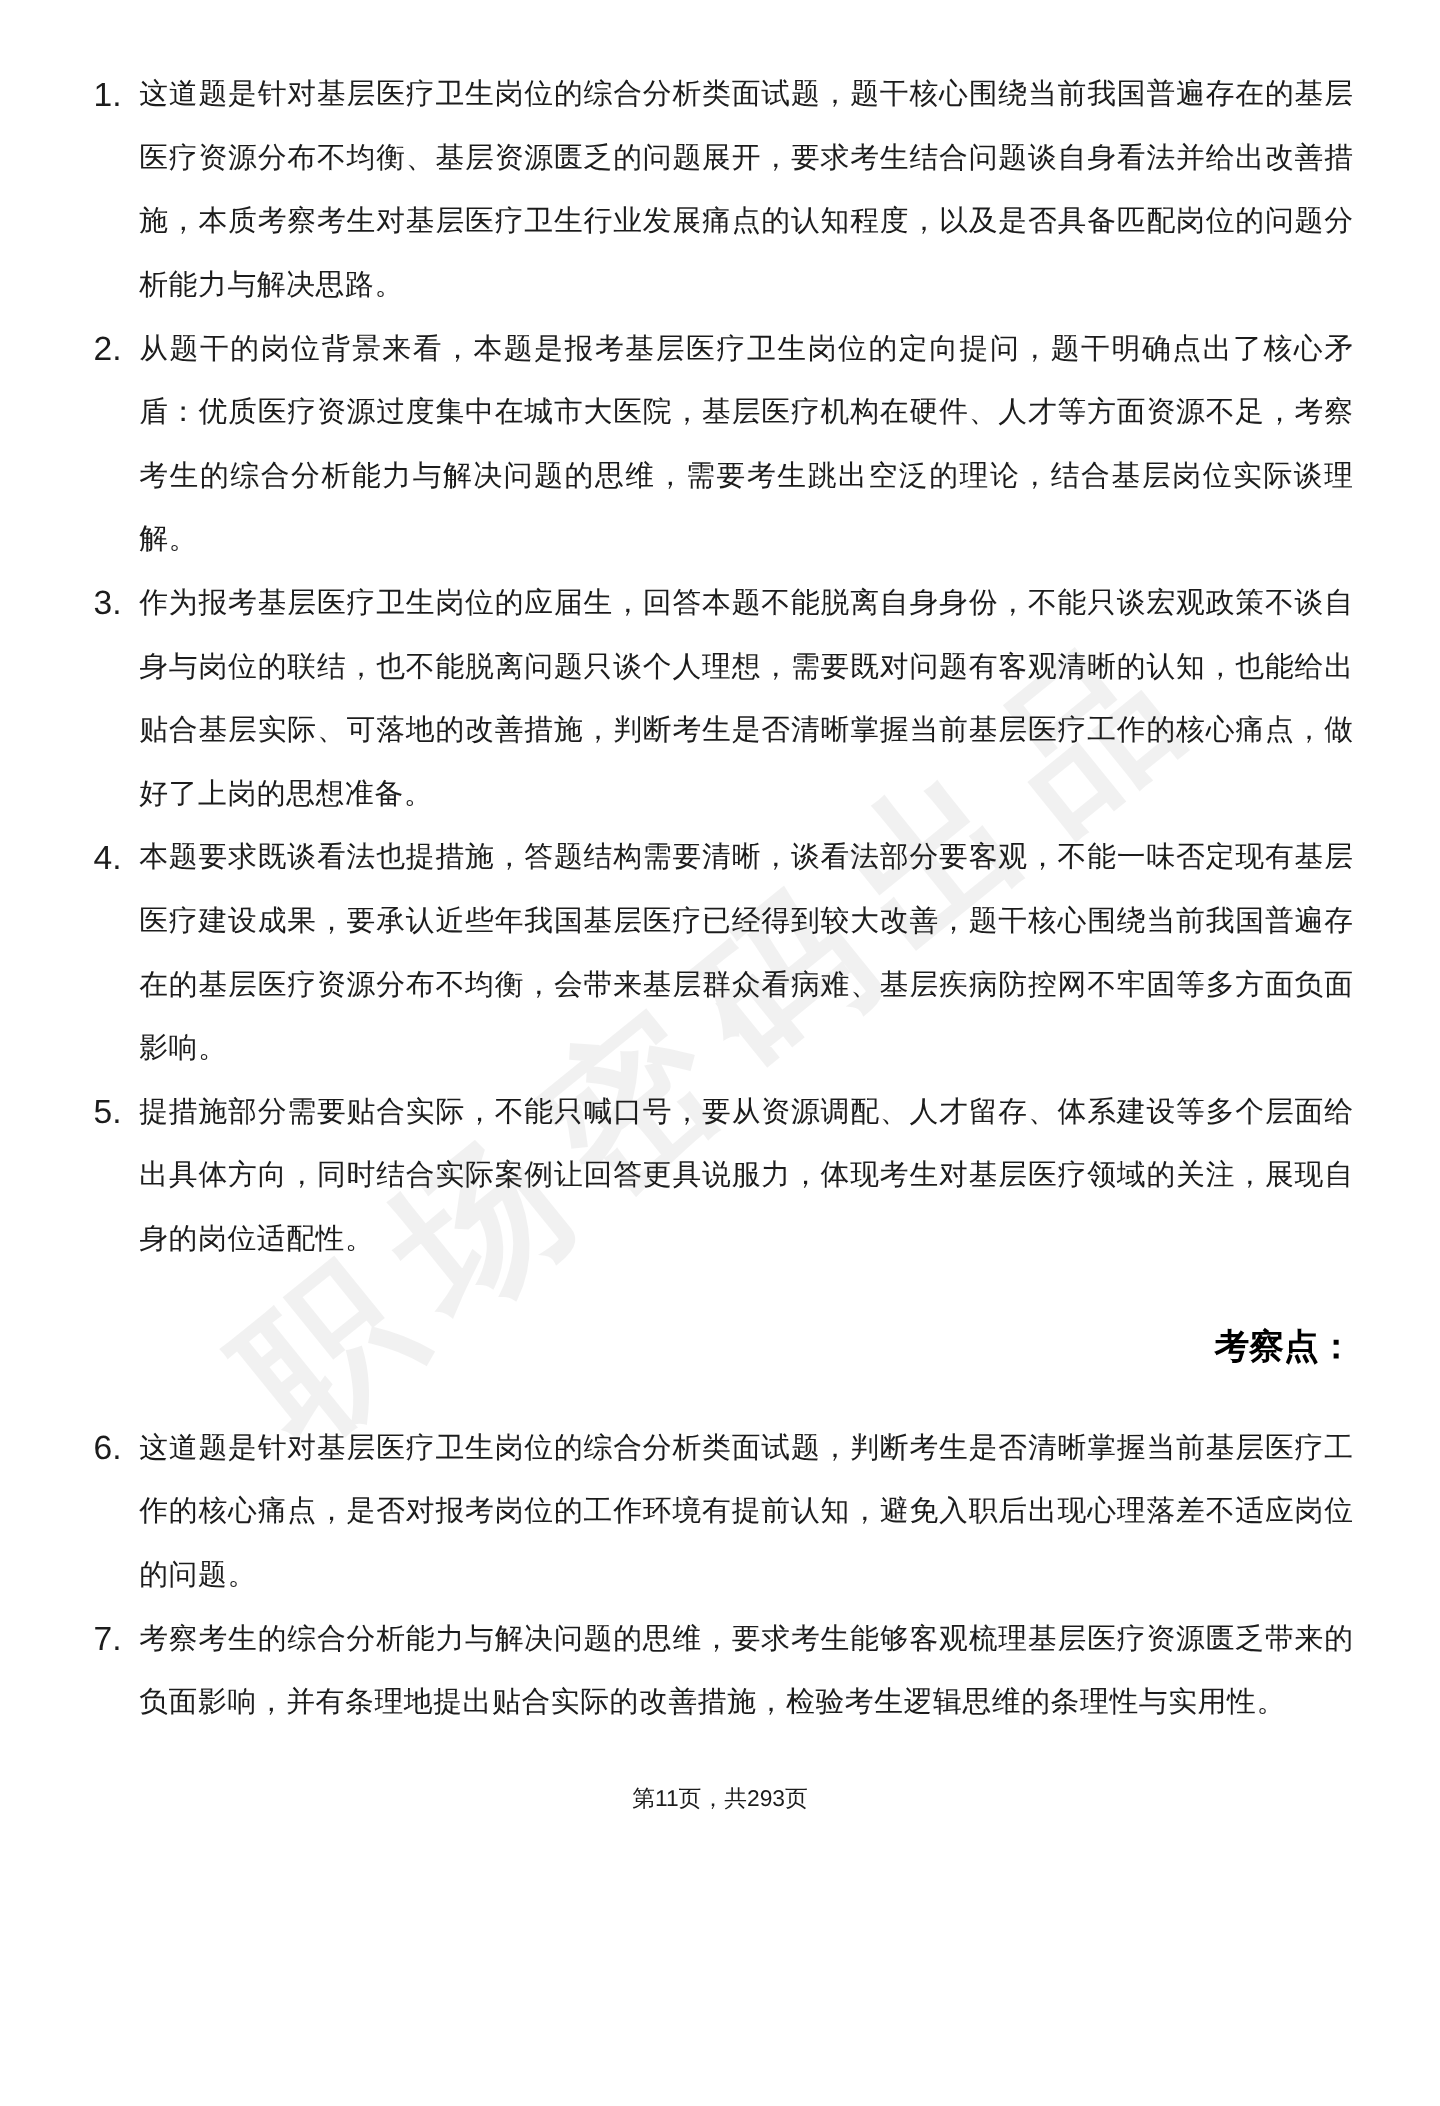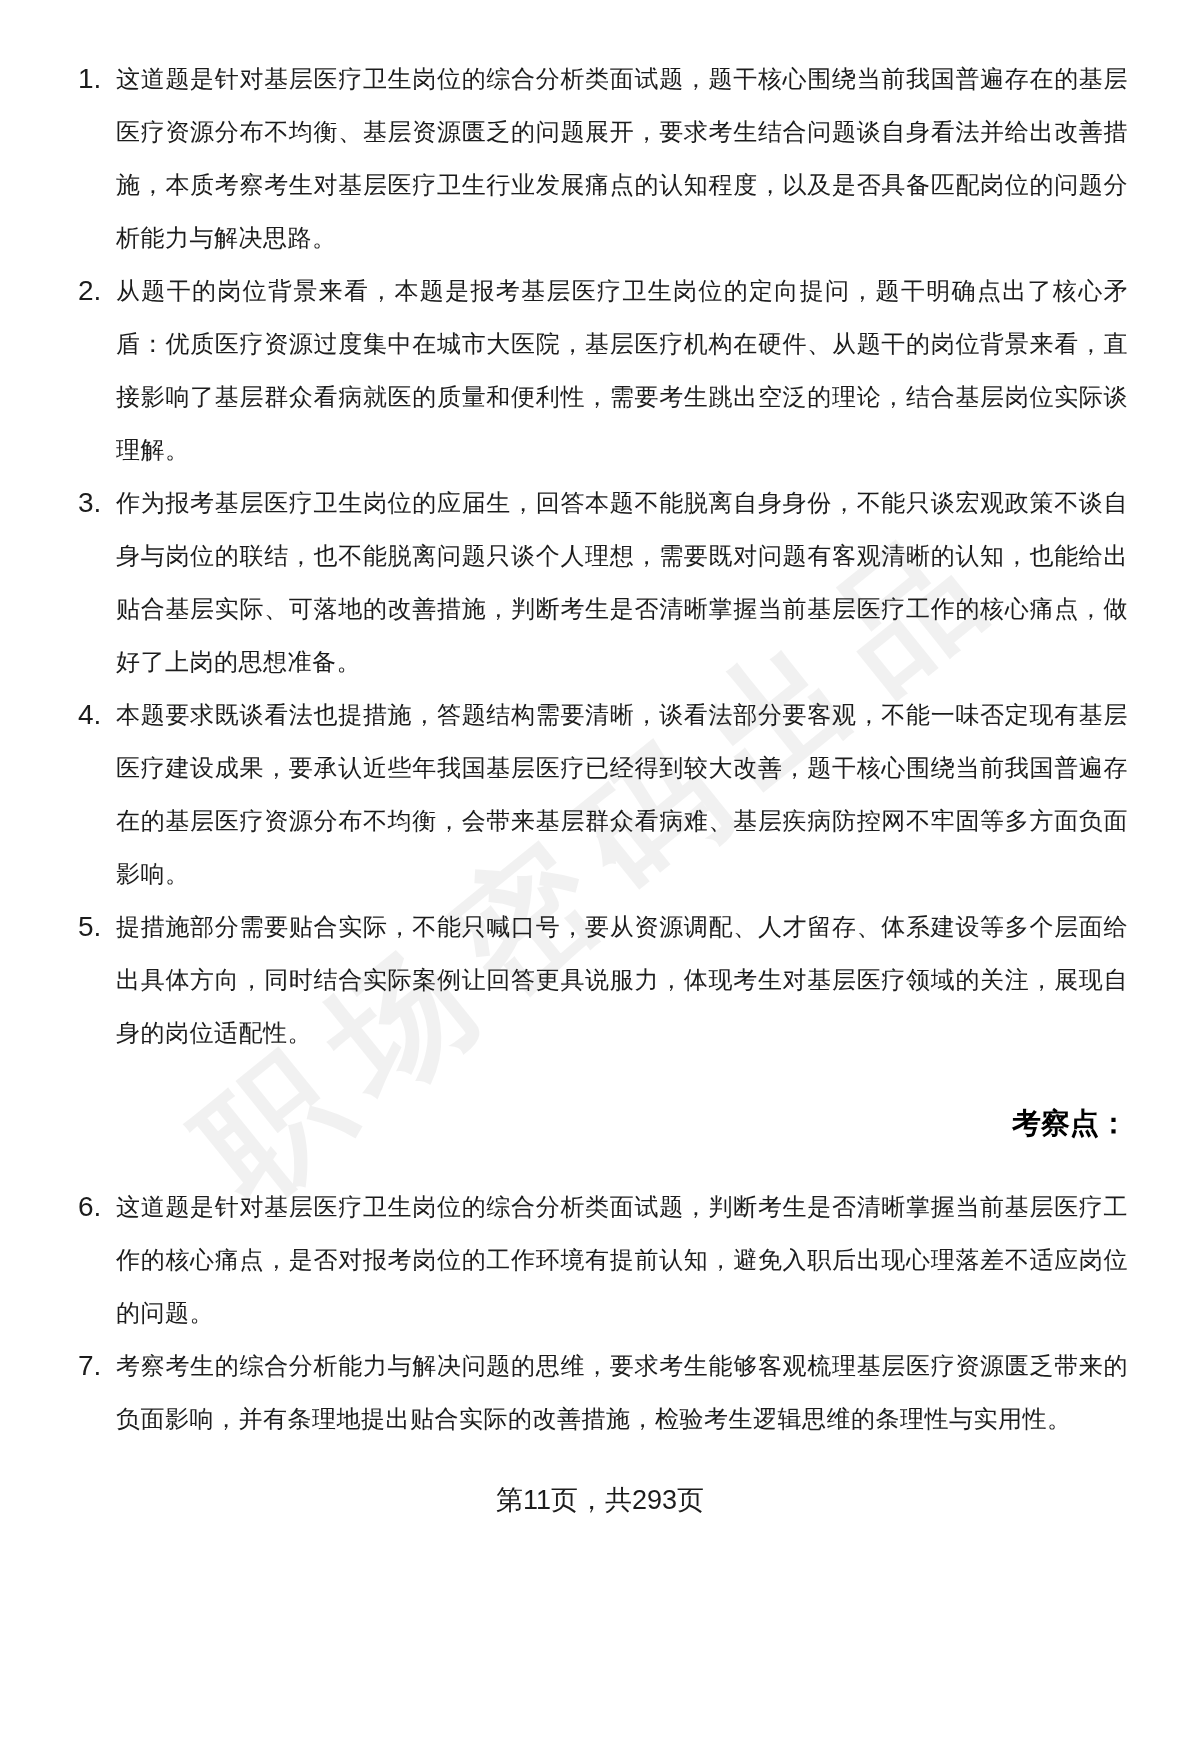--- a/index.html
+++ b/index.html
@@ -43,21 +43,21 @@
     font-weight: bold;
     color: #000000;
     text-align: right;
   }
   .footer {
     position: absolute;
     top: 1483px;
     left: 0;
     width: 100%;
     text-align: center;
-    font-size: 27px;
+    font-size: 19px;
     line-height: 34px;
     color: #1c1c1c;
     z-index: 2;
   }
   .watermark {
     position: absolute;
     top: 770px;
     left: 90px;
     width: 1020px;
     text-align: center;
@@ -82,21 +82,21 @@
 
   <div class="content">
 
     <div class="item">
       <span class="item-num">1.</span>
       <div class="item-text">这道题是针对基层医疗卫生岗位的综合分析类面试题，题干核心围绕当前我国普遍存在的基层医疗资源分布不均衡、基层资源匮乏的问题展开，要求考生结合问题谈自身看法并给出改善措施，本质考察考生对基层医疗卫生行业发展痛点的认知程度，以及是否具备匹配岗位的问题分析能力与解决思路。</div>
     </div>
 
     <div class="item">
       <span class="item-num">2.</span>
-      <div class="item-text">从题干的岗位背景来看，本题是报考基层医疗卫生岗位的定向提问，题干明确点出了核心矛盾：优质医疗资源过度集中在城市大医院，基层医疗机构在硬件、从题干的岗位背景来看，直接影响了基层群众看病就医的质量和便利性，需要考生跳出空泛的理论，结合基层岗位实际谈理解。</div>
+      <div class="item-text">从题干的岗位背景来看，本题是报考基层医疗卫生岗位的定向提问，题干明确点出了核心矛盾：优质医疗资源过度集中在城市大医院，基层医疗机构在硬件、人才等方面资源不足，考察考生的综合分析能力与解决问题的思维，需要考生跳出空泛的理论，结合基层岗位实际谈理解。</div>
     </div>
 
     <div class="item">
       <span class="item-num">3.</span>
       <div class="item-text">作为报考基层医疗卫生岗位的应届生，回答本题不能脱离自身身份，不能只谈宏观政策不谈自身与岗位的联结，也不能脱离问题只谈个人理想，需要既对问题有客观清晰的认知，也能给出贴合基层实际、可落地的改善措施，判断考生是否清晰掌握当前基层医疗工作的核心痛点，做好了上岗的思想准备。</div>
     </div>
 
     <div class="item">
       <span class="item-num">4.</span>
       <div class="item-text">本题要求既谈看法也提措施，答题结构需要清晰，谈看法部分要客观，不能一味否定现有基层医疗建设成果，要承认近些年我国基层医疗已经得到较大改善，题干核心围绕当前我国普遍存在的基层医疗资源分布不均衡，会带来基层群众看病难、基层疾病防控网不牢固等多方面负面影响。</div>

